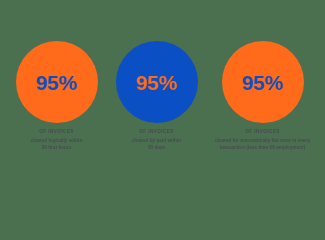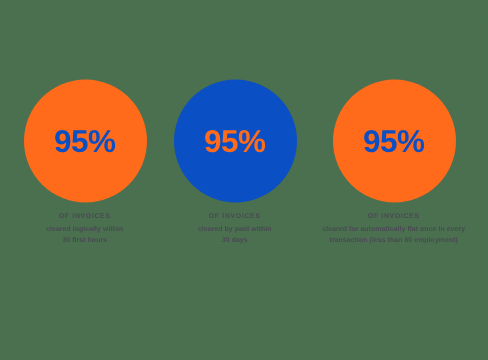--- a/index.html
+++ b/index.html
@@ -17,21 +17,20 @@
     position: relative;
     width: 325px;
     height: 187px;
     background: #4a7050;
     display: flex;
     flex-direction: row;
     align-items: flex-start;
     justify-content: center;
     box-sizing: border-box;
     padding-top: 41px;
-    margin-top: 12px;
   }
   .stat-column {
     width: 100px;
     display: flex;
     flex-direction: column;
     align-items: center;
   }
   .stat-circle {
     width: 82px;
     height: 82px;

